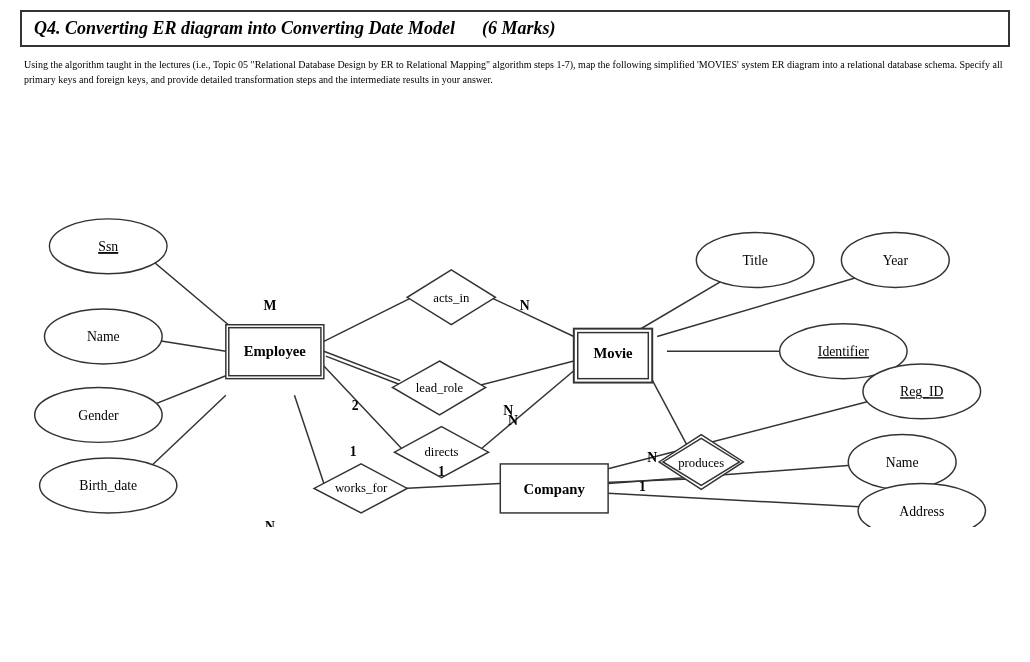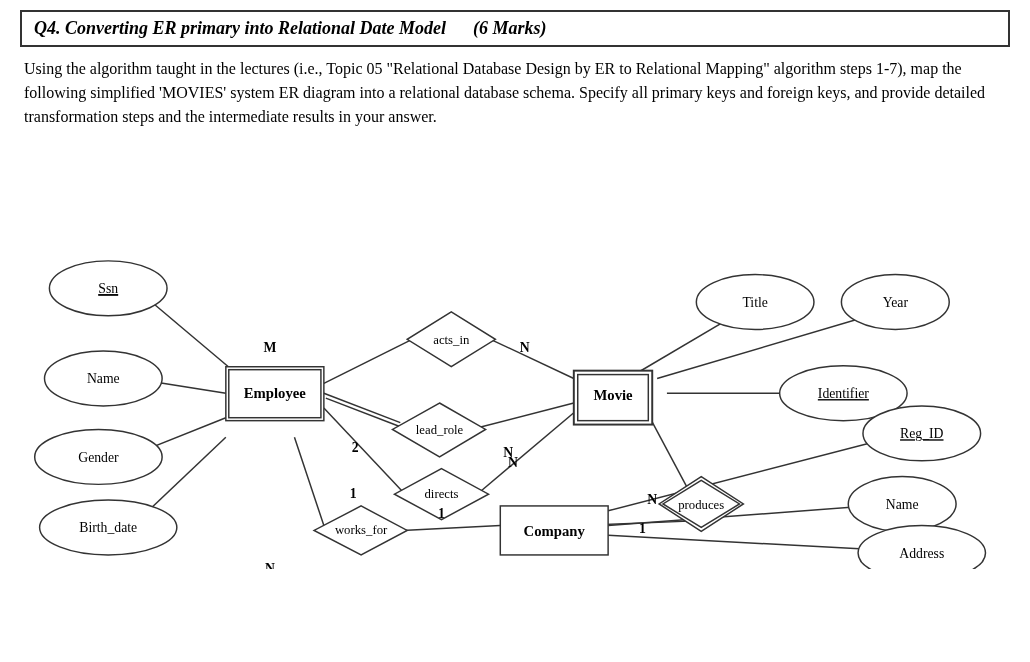--- a/index.html
+++ b/index.html
@@ -21,21 +21,21 @@
       margin-bottom: 10px;
       display: inline-block;
       width: 100%;
     }
     .header-box h2 {
       font-size: 18px;
       font-style: italic;
       font-weight: bold;
     }
     .description {
-      font-size: 16px;
+      font-size: 10px;
       line-height: 1.5;
       margin-bottom: 10px;
       padding: 0 4px;
     }
     .diagram-area {
       position: relative;
       width: 100%;
       height: 430px;
     }
     svg.diagram-svg {
@@ -44,21 +44,21 @@
       width: 100%;
       height: 100%;
     }
   </style>
 </head>
 <body>
 
 <div class="page">
   <div class="header-box">
     <h2>
-      <span>Q4. Converting ER primary into Relational Date Model</span>
+      <span>Q4. Converting ER diagram into Converting Date Model</span>
       &nbsp;&nbsp;&nbsp;&nbsp;
       <span>(6 Marks)</span>
     </h2>
   </div>
   <div class="description">Using the algorithm taught in the lectures (i.e., Topic 05 "Relational Database Design by ER to Relational Mapping" algorithm steps 1-7), map the following simplified 'MOVIES' system ER diagram into a relational database schema. Specify all primary keys and foreign keys, and provide detailed transformation steps and the intermediate results in your answer.</div>
 
   <div class="diagram-area">
     <svg class="diagram-svg" viewBox="0 0 1010 430" xmlns="http://www.w3.org/2000/svg">
       <defs>
         <style>

